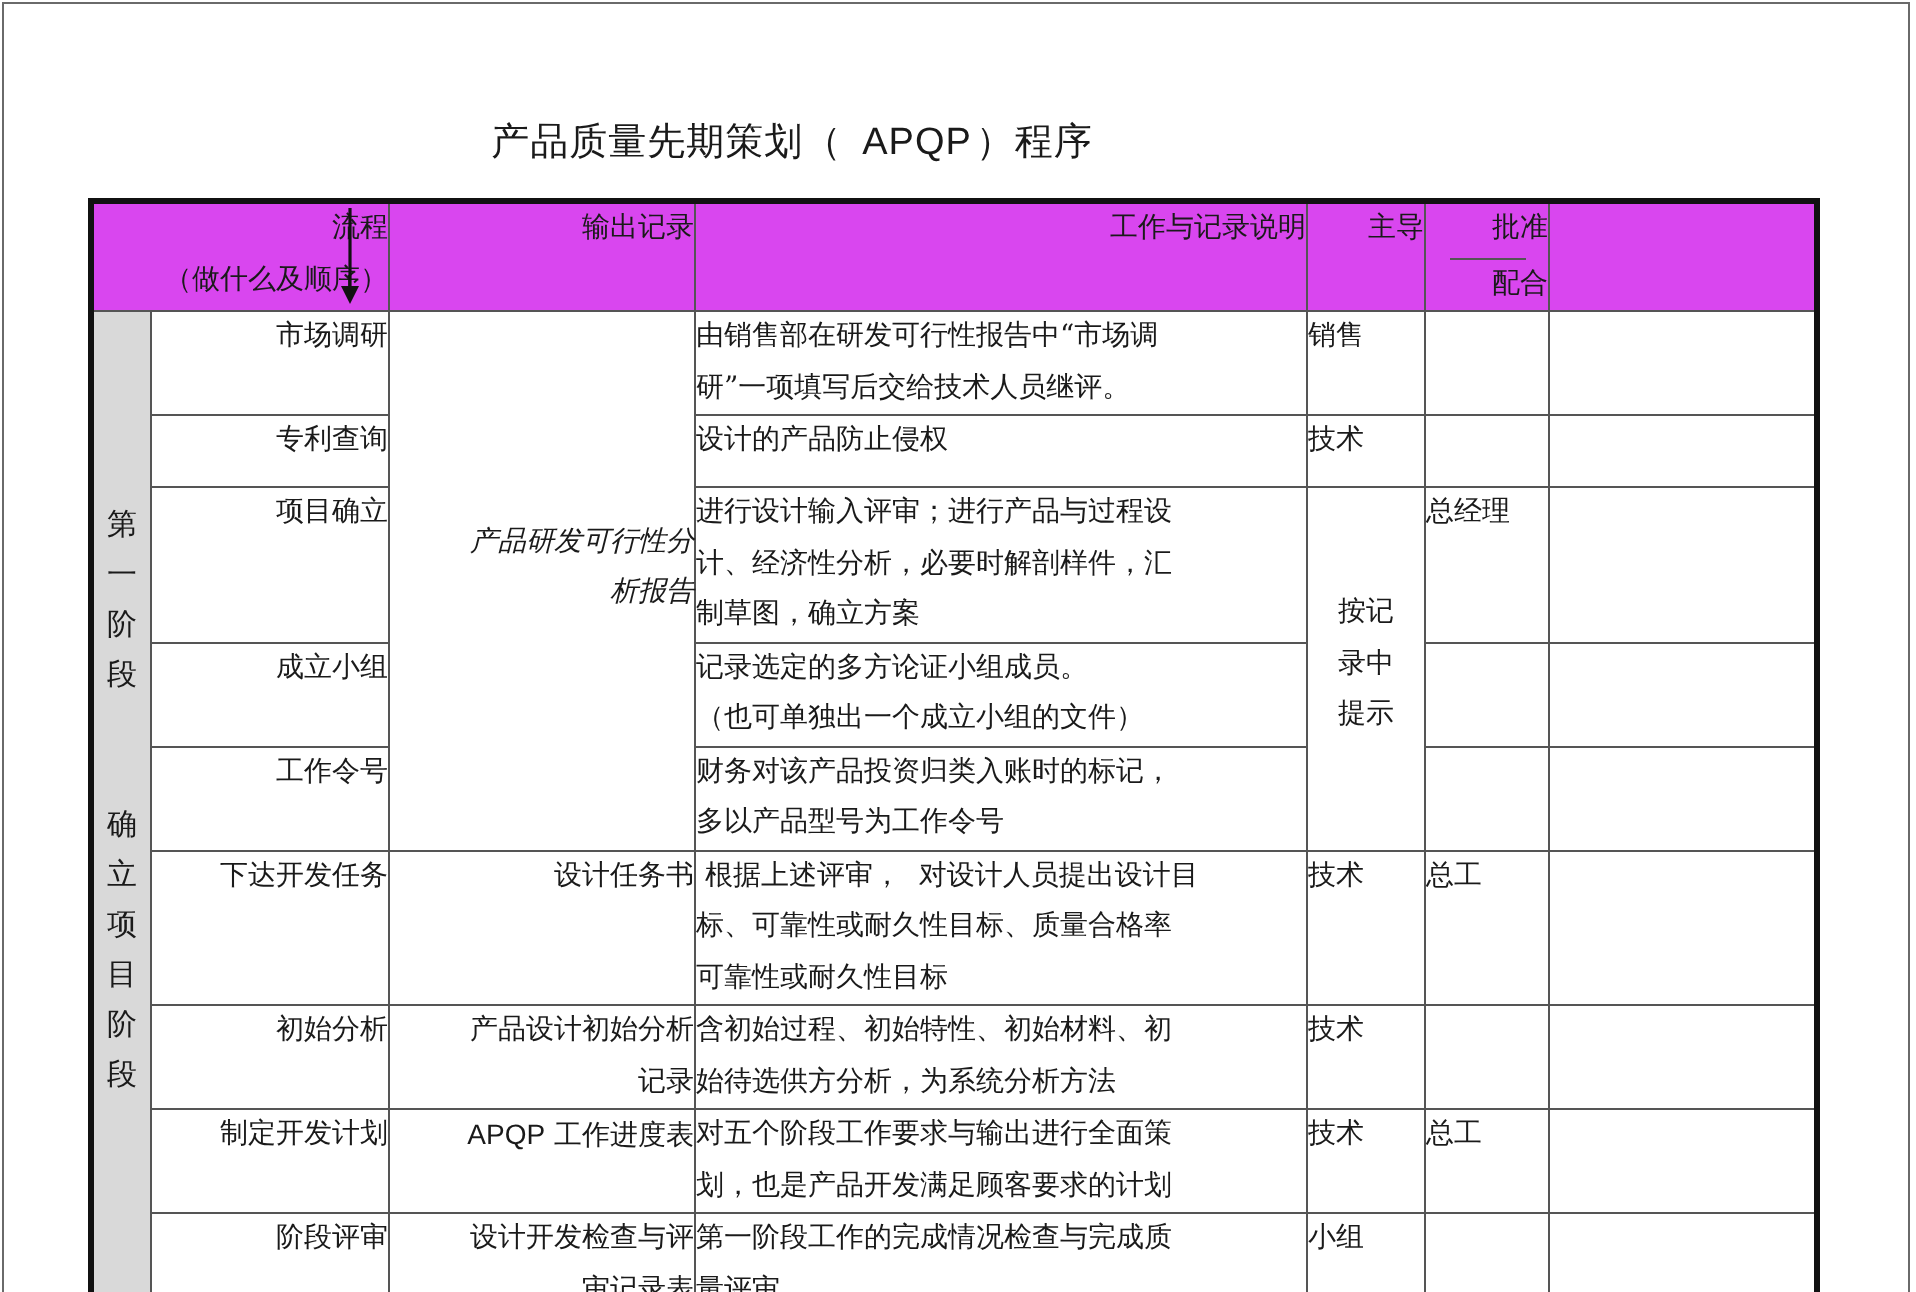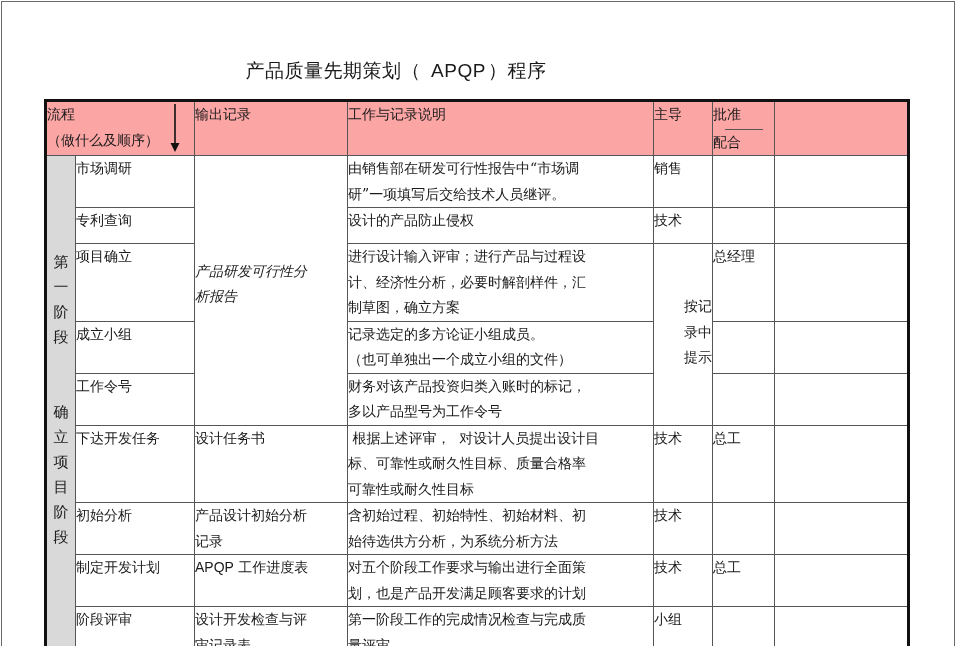--- a/index.html
+++ b/index.html
@@ -8,31 +8,31 @@
   .frame { position:absolute; left:1px; top:1px; width:954px; height:660px;
            border:1px solid #6a6a6a; box-sizing:border-box; }
   .title { position:absolute; left:0; top:58px; width:792px; text-align:center;
            font-size:19px; letter-spacing:0.5px; }
   .title .latin { font-family:"Liberation Sans",sans-serif; font-size:19px; margin:0 2px 0 10px; }
   table.grid { position:absolute; left:44px; top:99px; border-collapse:collapse;
                table-layout:fixed; width:863px; }
   table.grid td { border:1.5px solid #555; vertical-align:top; padding:0;
                   font-size:14px; line-height:25.5px; }
   table.grid { border:3px solid #111; }
-  .hdr td { background:#fca5a5; font-size:17px; text-align:left; line-height:25px; }
+  .hdr td { background:#d946ef; font-size:17px; text-align:right; line-height:25px; }
   .phase { background:#d9d9d9; text-align:center; vertical-align:top !important; }
   .phase-inner { display:flex; flex-direction:column; align-items:center; padding-top:94px; font-size:15px; line-height:25px; }
   .phase-inner .gap { height:50px; }
-  .cell { padding:0 0 0 7px; }
+  .cell { padding:0 0 0 7px;text-align:right; }
   .desc { padding:0 4px 0 8px; }
   .lead { padding:0 0 0 8px; }
   .approve { text-align:left; padding-left:8px; }
   .ul { text-underline-offset:4px; }
   .merged-out { vertical-align:middle !important;font-style:italic; }
-  .merged-lead { text-align:right; vertical-align:middle !important; }
+  .merged-lead { text-align:center; vertical-align:middle !important; }
   .arrow { position:absolute; left:170px; top:104px; width:10px; height:48px; }
   .apqp { font-family:"Liberation Sans",sans-serif; }
   .sep { display:block; border-top:1.5px solid #555; width:38px; margin:1px auto 0; }
 </style>
 </head>
 <body>
 
 <div class="frame"></div>
 
 <div class="title">

